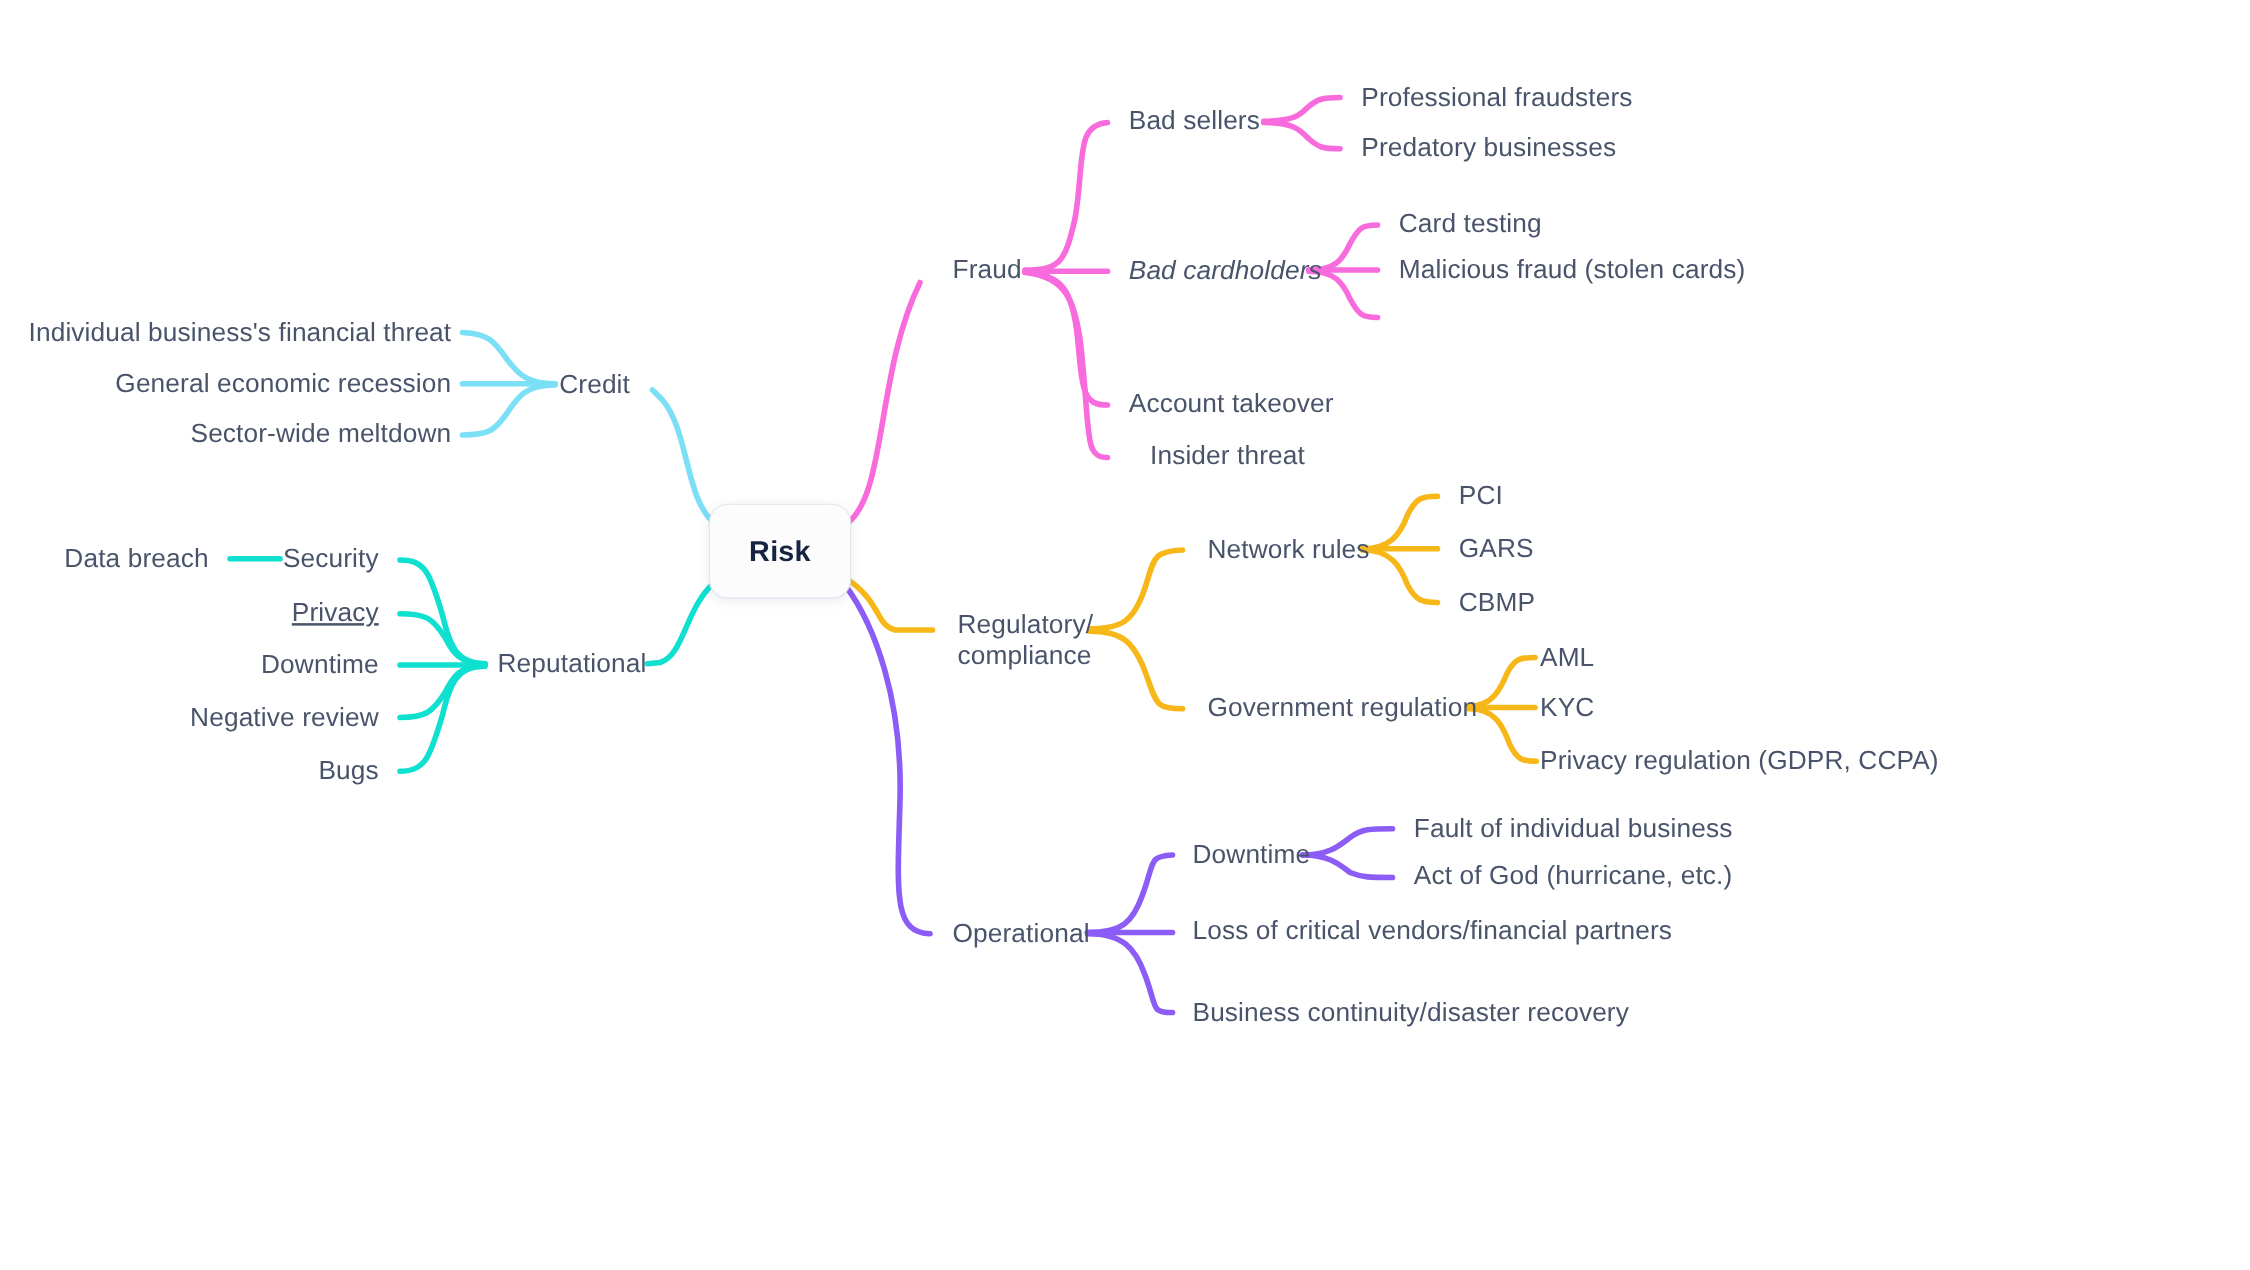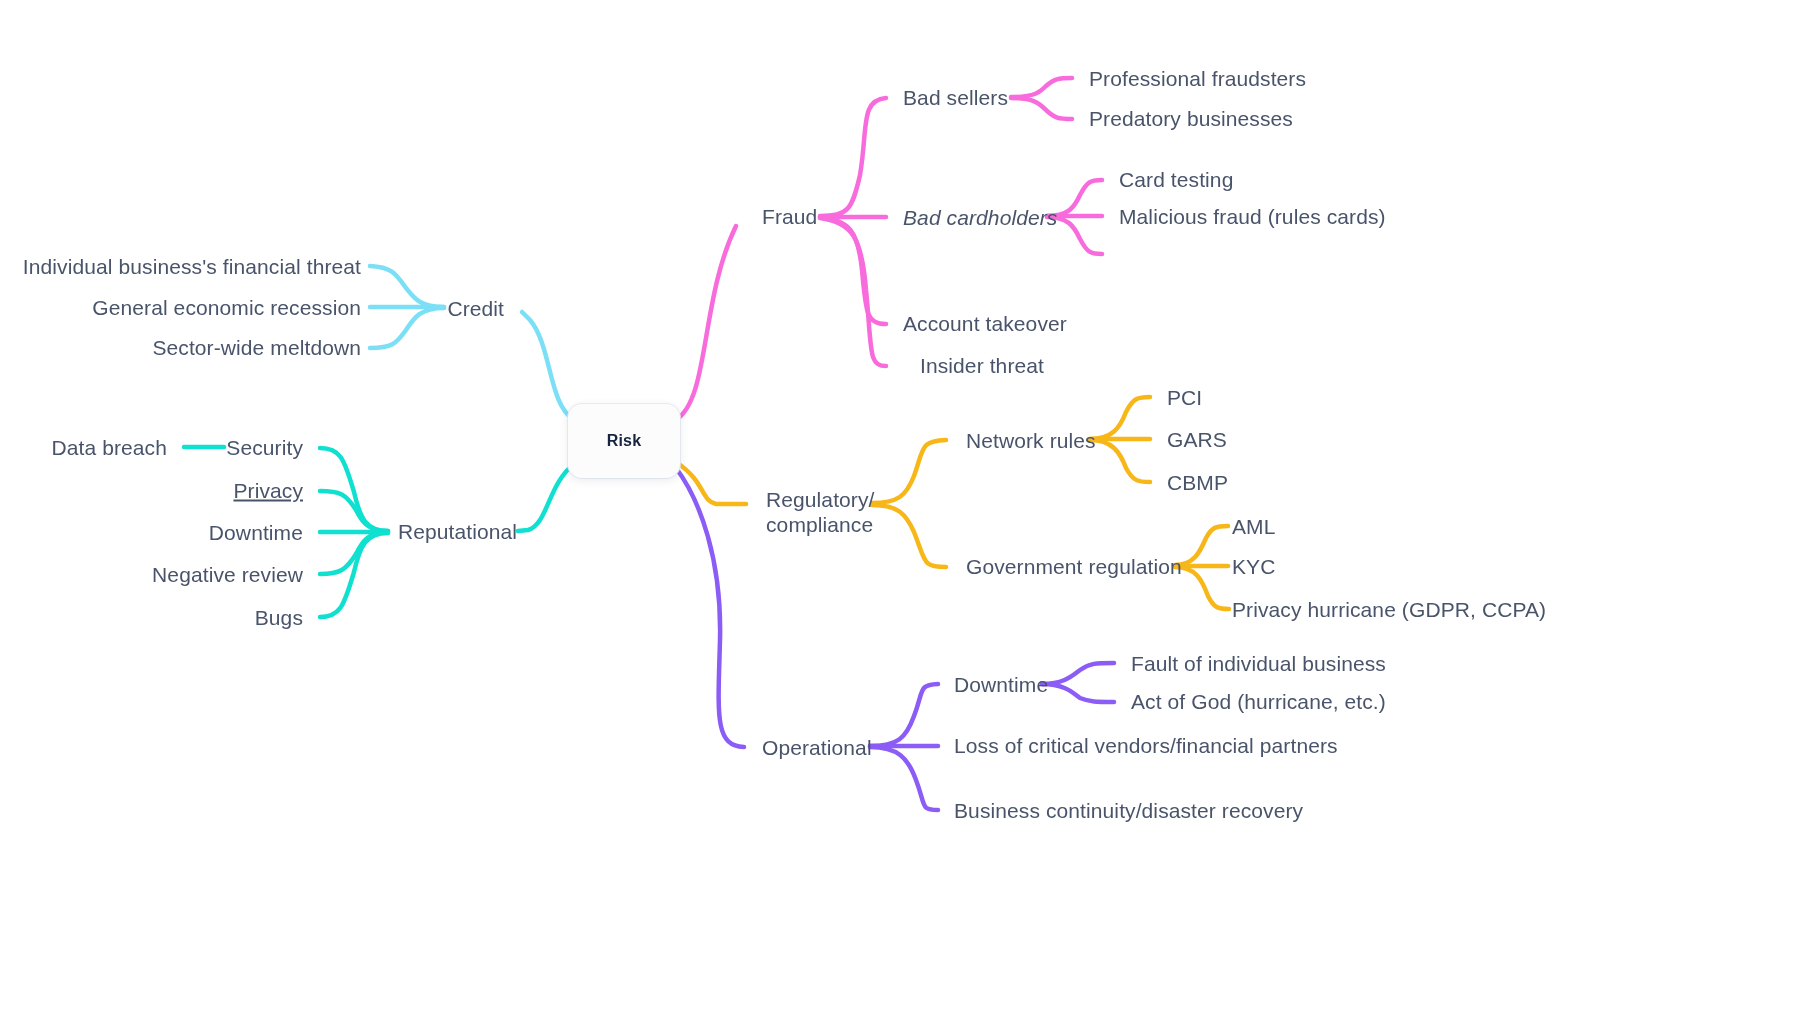--- a/index.html
+++ b/index.html
@@ -42,21 +42,21 @@
     box-shadow: 0 2px 10px rgba(30,40,70,0.10), 0 0 0 1px rgba(235,238,245,0.9);
     display: flex;
     align-items: center;
     justify-content: center;
     min-width: 112px;
     height: 74px;
     padding: 0 20px;
   }
   #root-node .root-text {
     color: #17243f;
-    font-size: 16px;
+    font-size: 23px;
     font-weight: bold;
     letter-spacing: 0.2px;
   }
 </style>
 </head>
 <body>
 
 <div id="canvas">
 
   <svg id="links" viewBox="0 0 1800 1016" xmlns="http://www.w3.org/2000/svg" fill="none">
@@ -121,36 +121,36 @@
   <div id="root-node" style="left:624px; top:441px;">
     <span class="root-text">Risk</span>
   </div>
 
   <div class="node-label right" style="left:762px; top:216px;">Fraud</div>
   <div class="node-label right" style="left:903px; top:97px;">Bad sellers</div>
   <div class="node-label right" style="left:1089px; top:78px;">Professional fraudsters</div>
   <div class="node-label right" style="left:1089px; top:118px;">Predatory businesses</div>
   <div class="node-label right" style="left:903px; top:217px;font-style:italic;">Bad cardholders</div>
   <div class="node-label right" style="left:1119px; top:179px;">Card testing</div>
-  <div class="node-label right" style="left:1119px; top:216px;">Malicious fraud (rules cards)</div>
+  <div class="node-label right" style="left:1119px; top:216px;">Malicious fraud (stolen cards)</div>
   <div class="node-label right" style="left:903px; top:323px;">Account takeover</div>
   <div class="node-label right" style="left:903px; top:365px;margin-left:17px;">Insider threat</div>
 
   <div class="node-label right multi" style="left:766px; top:512px; width:130px; transform:translateY(-50%);">
     <div>Regulatory/</div>
     <div>compliance</div>
   </div>
   <div class="node-label right" style="left:966px; top:440px;">Network rules</div>
   <div class="node-label right" style="left:1167px; top:397px;">PCI</div>
   <div class="node-label right" style="left:1167px; top:439px;">GARS</div>
   <div class="node-label right" style="left:1167px; top:482px;">CBMP</div>
   <div class="node-label right" style="left:966px; top:566px;">Government regulation</div>
   <div class="node-label right" style="left:1232px; top:526px;">AML</div>
   <div class="node-label right" style="left:1232px; top:566px;">KYC</div>
-  <div class="node-label right" style="left:1232px; top:609px;">Privacy hurricane (GDPR, CCPA)</div>
+  <div class="node-label right" style="left:1232px; top:609px;">Privacy regulation (GDPR, CCPA)</div>
 
   <div class="node-label right" style="left:762px; top:747px;">Operational</div>
   <div class="node-label right" style="left:954px; top:684px;">Downtime</div>
   <div class="node-label right" style="left:1131px; top:663px;">Fault of individual business</div>
   <div class="node-label right" style="left:1131px; top:701px;">Act of God (hurricane, etc.)</div>
   <div class="node-label right" style="left:954px; top:745px;">Loss of critical vendors/financial partners</div>
   <div class="node-label right" style="left:954px; top:810px;">Business continuity/disaster recovery</div>
 
   <div class="node-label left" style="left:504px; top:308px;">Credit</div>
   <div class="node-label left" style="left:361px; top:266px;">Individual business's financial threat</div>

